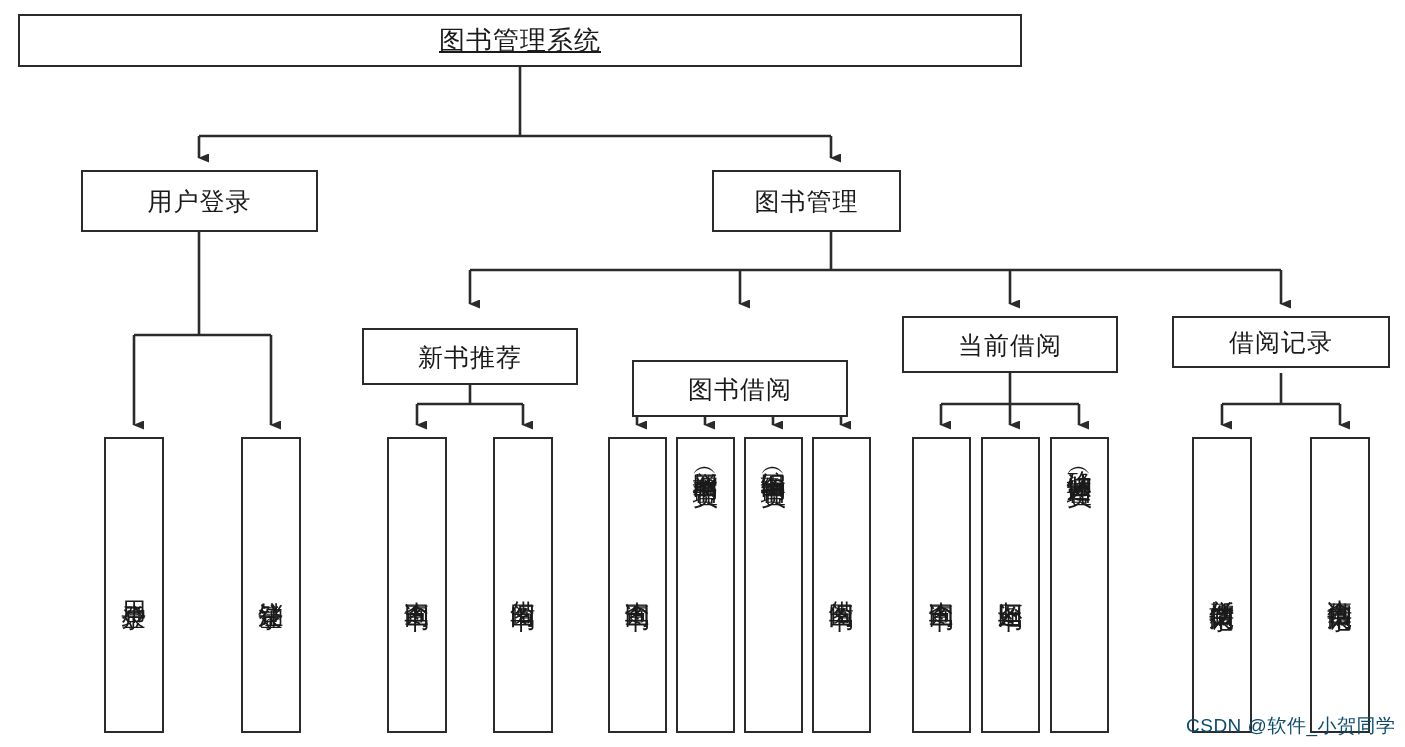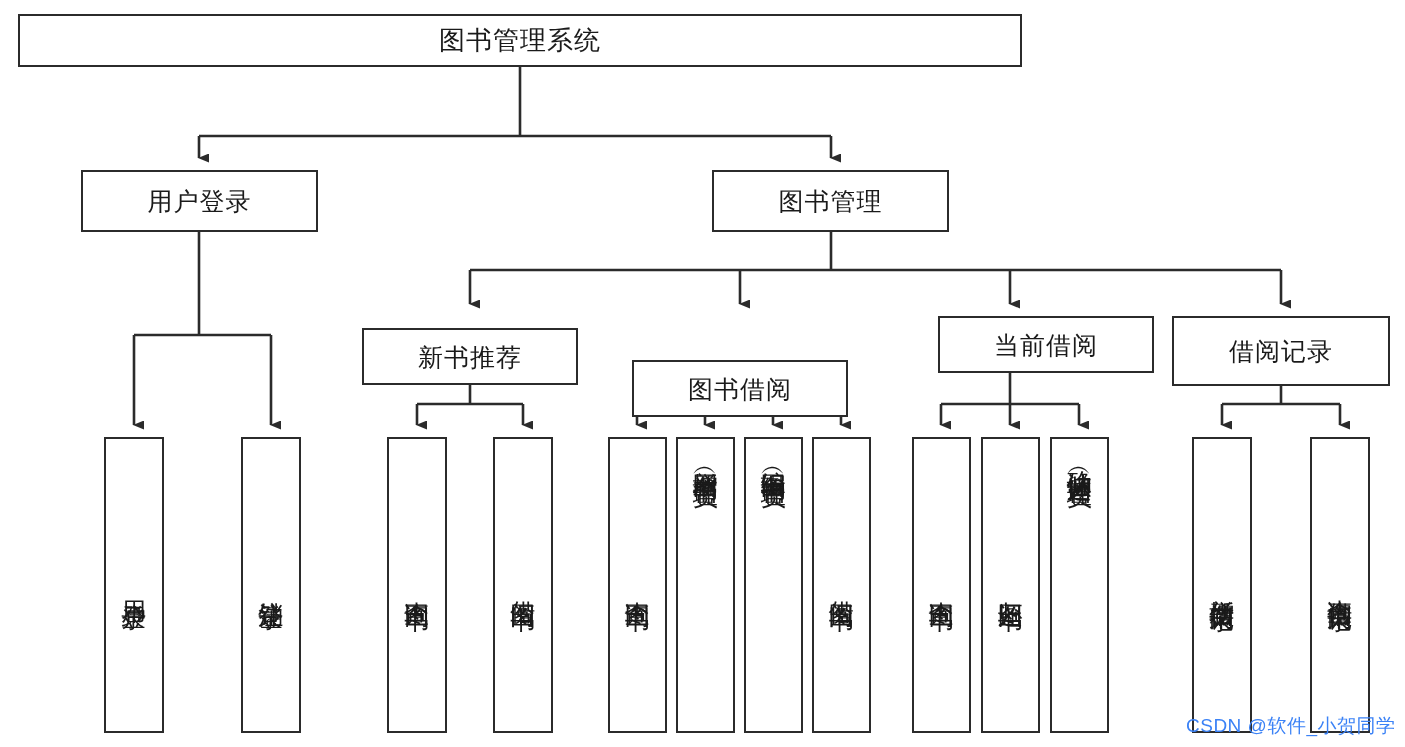--- a/index.html
+++ b/index.html
@@ -58,21 +58,21 @@
   }
   .vert.center-label {
     align-items: center;
     padding-top: 0;
   }
   #watermark {
     position: absolute;
     left: 1186px;
     top: 713px;
     font-size: 19px;
-    color: #3b82f6;
+    color: #0c4a6e;
     white-space: nowrap;
     letter-spacing: 0.5px;
   }
 </style>
 </head>
 <body>
 
 <div id="canvas">
 
   <svg id="wires" viewBox="0 0 1405 747" xmlns="http://www.w3.org/2000/svg">
@@ -118,29 +118,29 @@
       <path d="M1010,404 L1010,425" marker-end="url(#arrowhead)"></path>
       <path d="M1079,404 L1079,425" marker-end="url(#arrowhead)"></path>
 
       <path d="M1281,373 L1281,404"></path>
       <path d="M1222,404 L1340,404"></path>
       <path d="M1222,404 L1222,425" marker-end="url(#arrowhead)"></path>
       <path d="M1340,404 L1340,425" marker-end="url(#arrowhead)"></path>
     </g>
   </svg>
 
-  <div class="node horiz root" style="left:18px; top:14px; width:1004px; height:53px;">图书管理系统</div>
+  <div class="node horiz root" style="left:18px; top:14px; width:1004px; height:53px;text-decoration:underline;">图书管理系统</div>
 
   <div class="node horiz" style="left:81px; top:170px; width:237px; height:62px;">用户登录</div>
-  <div class="node horiz" style="left:712px; top:170px; width:237px; height:62px;">图书管理</div>
+  <div class="node horiz" style="left:712px; top:170px; width:189px; height:62px;">图书管理</div>
 
   <div class="node horiz" style="left:362px; top:328px; width:216px; height:57px;">新书推荐</div>
   <div class="node horiz" style="left:632px; top:316px; width:216px; height:57px;margin-top:44px;">图书借阅</div>
-  <div class="node horiz" style="left:902px; top:316px; width:216px; height:57px;margin-left:36px;">当前借阅</div>
-  <div class="node horiz" style="left:1172px; top:316px; width:218px; height:70px;">借阅记录</div>
+  <div class="node horiz" style="left:902px; top:316px; width:216px; height:57px;">当前借阅</div>
+  <div class="node horiz" style="left:1172px; top:316px; width:218px; height:52px;">借阅记录</div>
 
   <div class="node vert center-label" style="left:104px; top:437px; width:60px; height:296px;">
     <span class="vlabel">用户登录</span>
   </div>
   <div class="node vert center-label" style="left:241px; top:437px; width:60px; height:296px;">
     <span class="vlabel">注销登录</span>
   </div>
 
   <div class="node vert center-label" style="left:387px; top:437px; width:60px; height:296px;">
     <span class="vlabel">查询图书</span>

